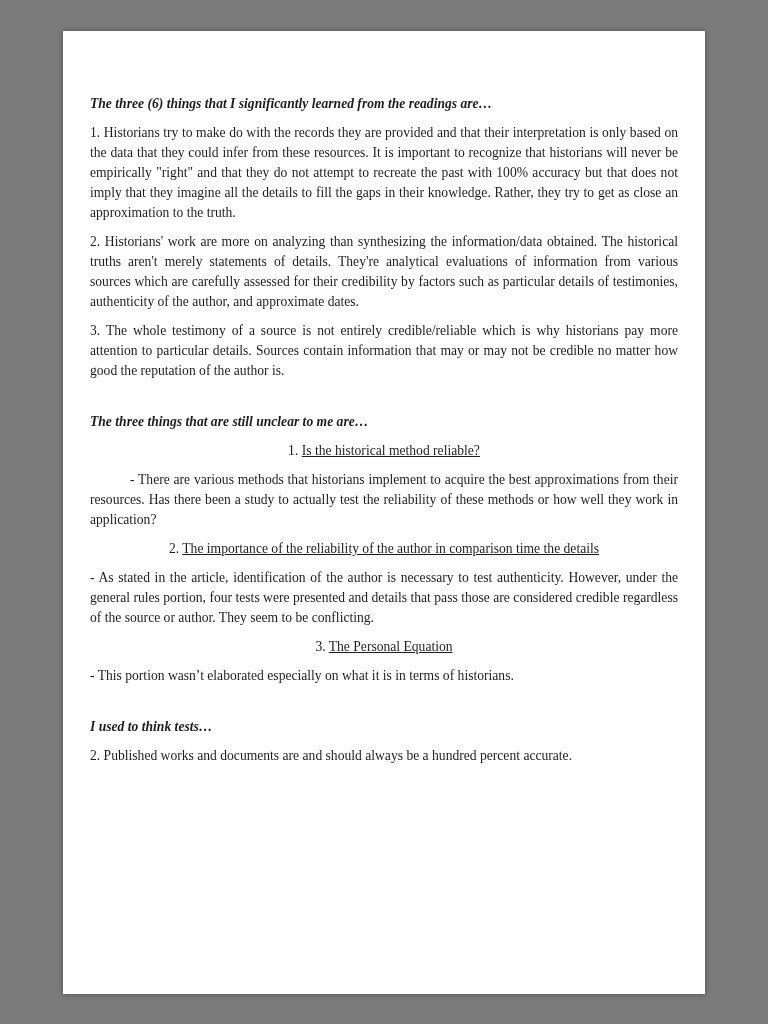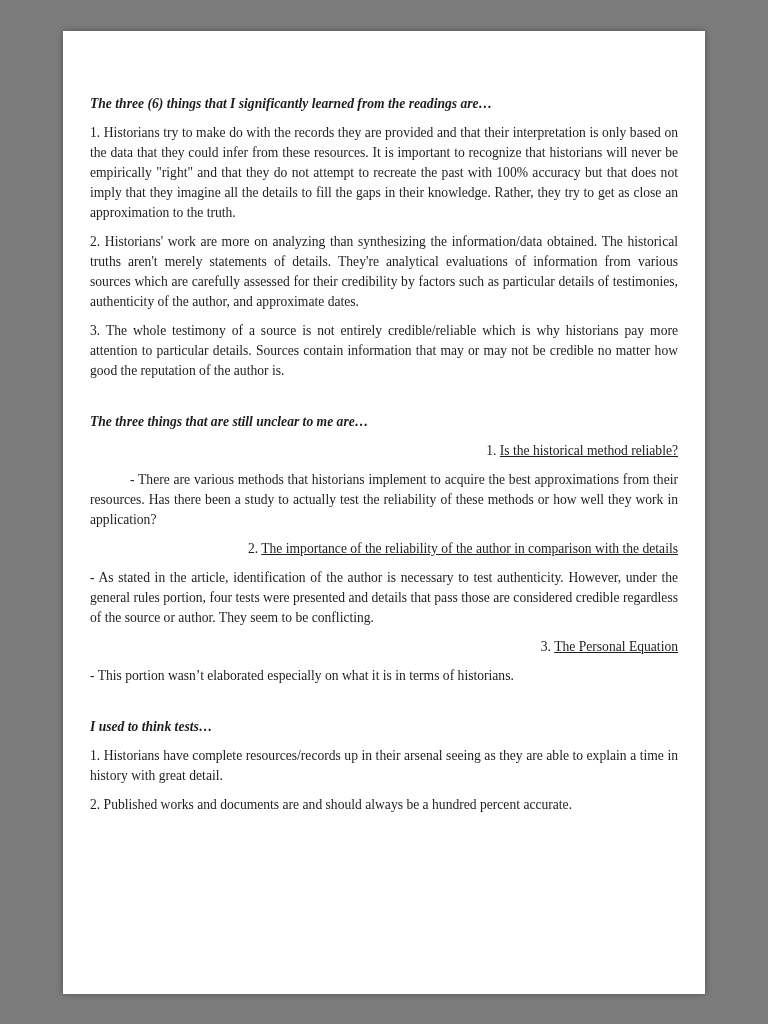--- a/index.html
+++ b/index.html
@@ -37,21 +37,21 @@
     font-style: italic;
     font-size: 13.6px;
     margin: 0 0 9px 0;
   }
   .para {
     margin: 0 0 9px 0;
     text-align: justify;
   }
   .title-line {
     margin: 0 0 9px 0;
-    text-align: right;
+    text-align: center;
   }
   .u {
     text-decoration: underline;
   }
   .tab {
     text-indent: 40px;
   }
   .gap {
     margin-top: 31px;
   }
@@ -65,24 +65,23 @@
     <h2 class="heading">The three (6) things that I significantly learned from the readings are…</h2>
     <p class="para">1. Historians try to make do with the records they are provided and that their interpretation is only based on the data that they could infer from these resources. It is important to recognize that historians will never be empirically "right" and that they do not attempt to recreate the past with 100% accuracy but that does not imply that they imagine all the details to fill the gaps in their knowledge. Rather, they try to get as close an approximation to the truth.</p>
     <p class="para">2. Historians' work are more on analyzing than synthesizing the information/data obtained. The historical truths aren't merely statements of details. They're analytical evaluations of information from various sources which are carefully assessed for their credibility by factors such as particular details of testimonies, authenticity of the author, and approximate dates.</p>
     <p class="para">3. The whole testimony of a source is not entirely credible/reliable which is why historians pay more attention to particular details. Sources contain information that may or may not be credible no matter how good the reputation of the author is.</p>
 
     <h2 class="heading gap">The three things that are still unclear to me are…</h2>
 
     <p class="title-line"><span>1. </span><span class="u">Is the historical method reliable?</span></p>
     <p class="para tab">- There are various methods that historians implement to acquire the best approximations from their resources. Has there been a study to actually test the reliability of these methods or how well they work in application?</p>
 
-    <p class="title-line"><span>2. </span><span class="u">The importance of the reliability of the author in comparison with the details</span></p>
+    <p class="title-line"><span>2. </span><span class="u">The importance of the reliability of the author in comparison time the details</span></p>
     <p class="para">- As stated in the article, identification of the author is necessary to test authenticity. However, under the general rules portion, four tests were presented and details that pass those are considered credible regardless of the source or author. They seem to be conflicting.</p>
 
     <p class="title-line"><span>3. </span><span class="u">The Personal Equation</span></p>
     <p class="para">- This portion wasn’t elaborated especially on what it is in terms of historians.</p>
 
     <h2 class="heading gap">I used to think tests…</h2>
-    <p class="para">1. Historians have complete resources/records up in their arsenal seeing as they are able to explain a time in history with great detail.</p>
     <p class="para">2. Published works and documents are and should always be a hundred percent accurate.</p>
 
   </div>
 </div>
 
 </body></html>

